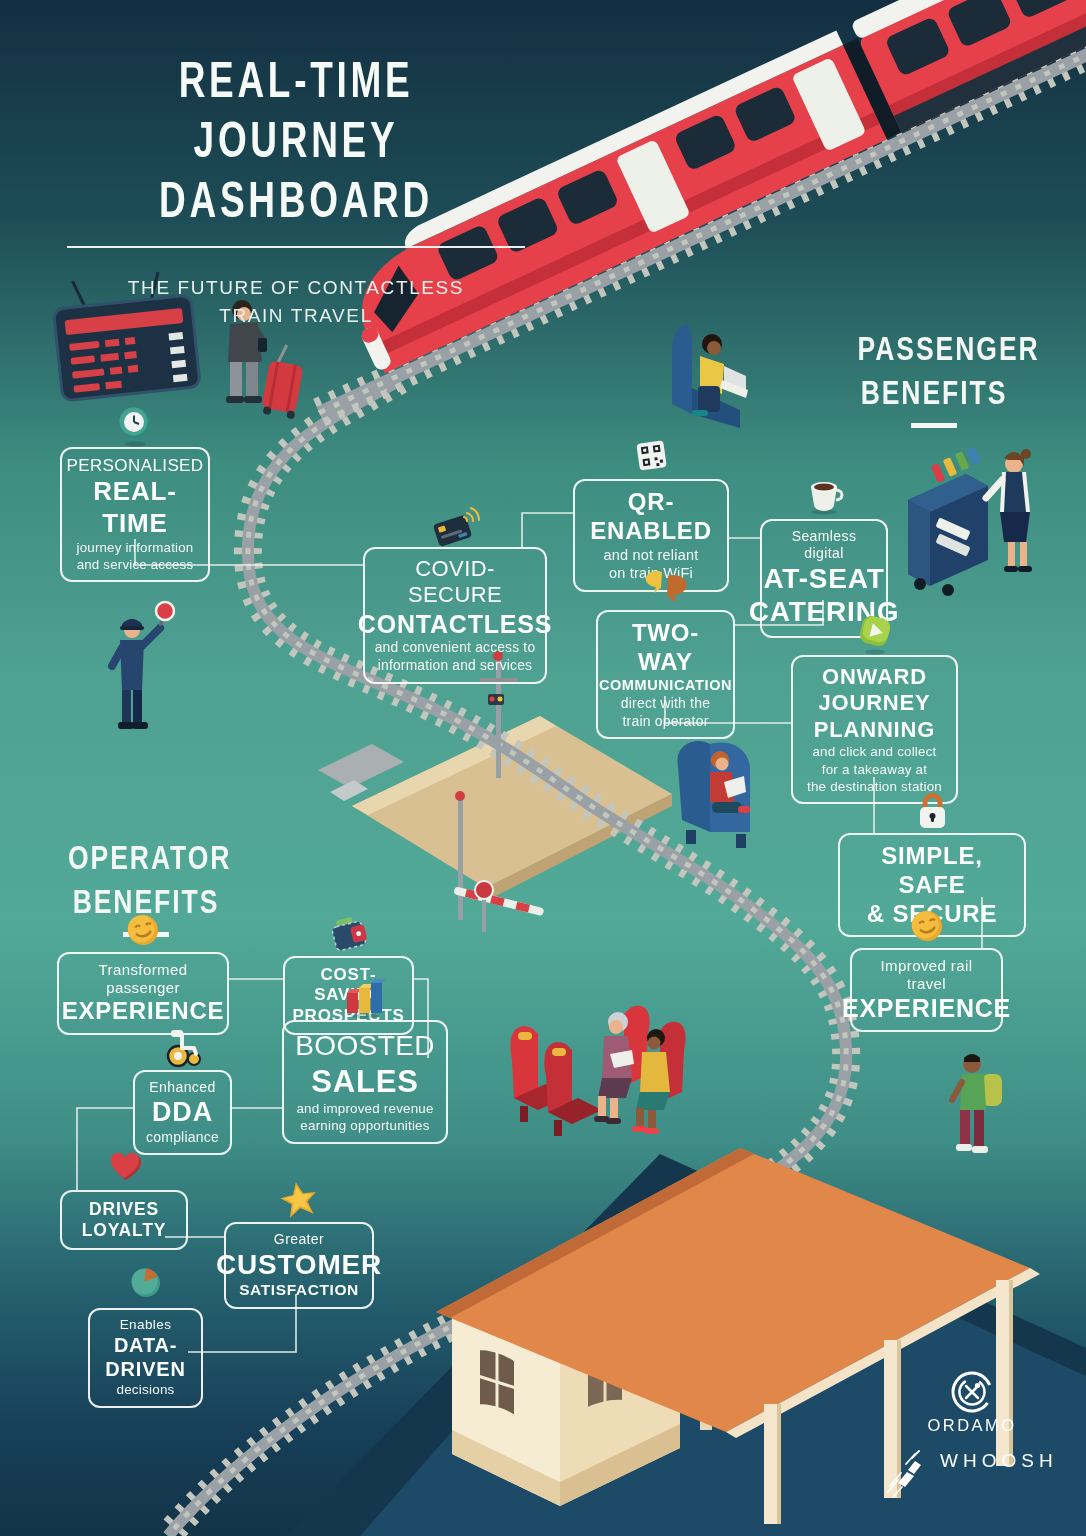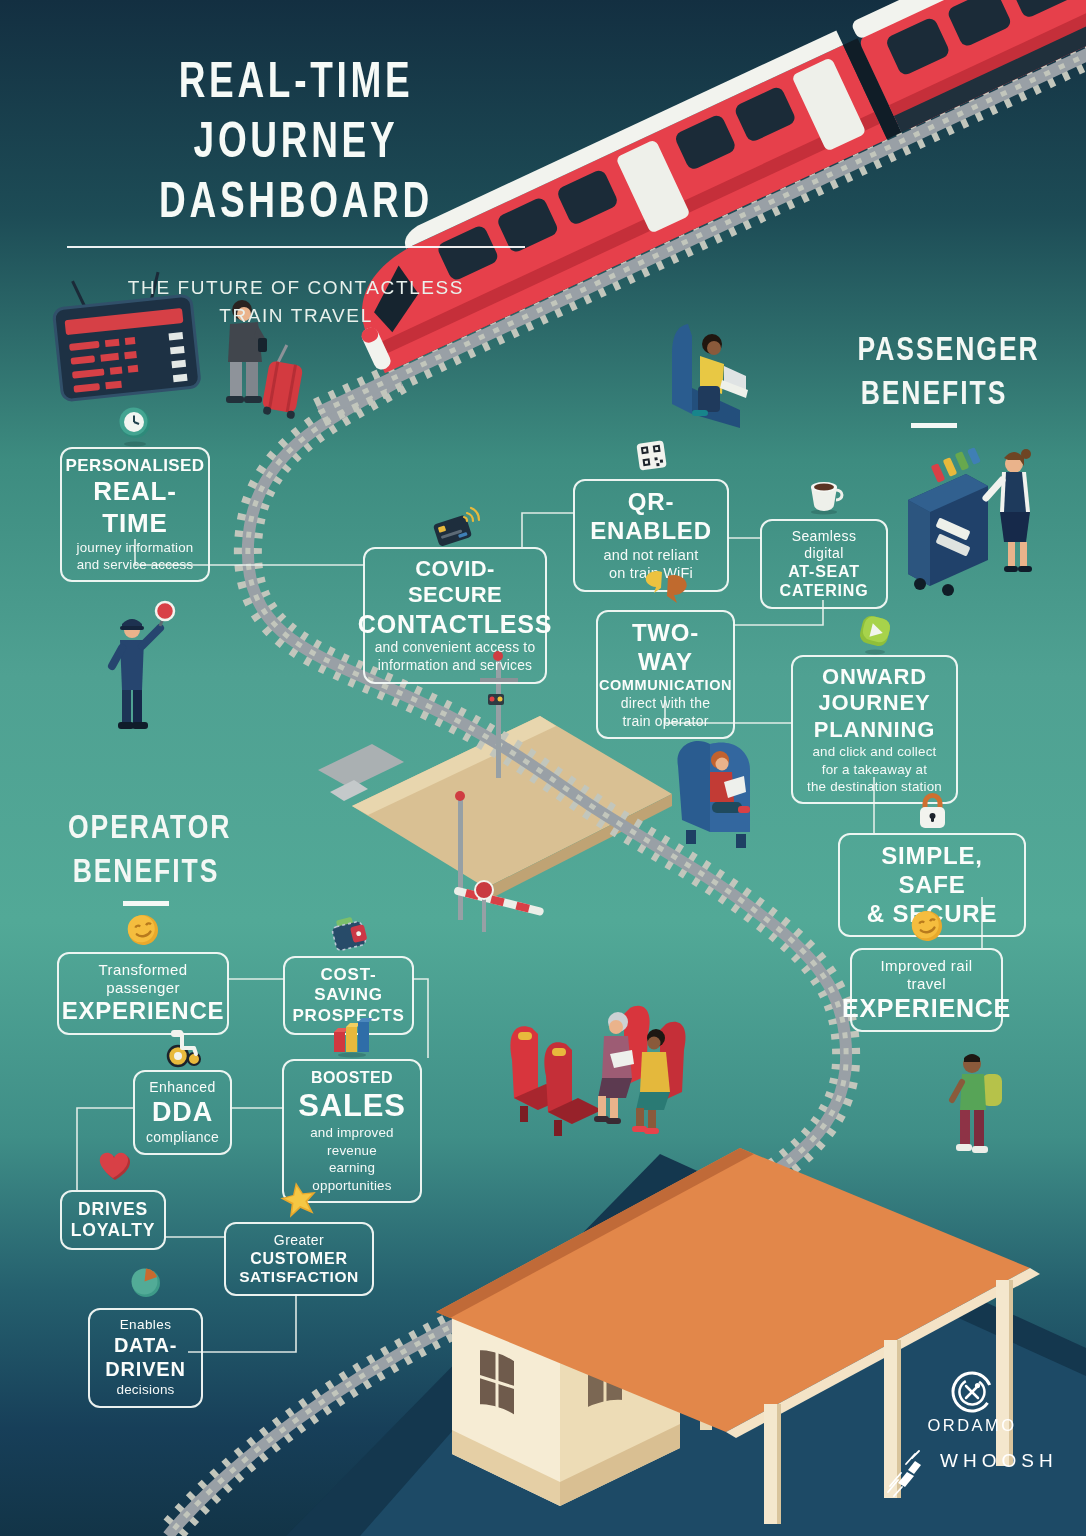--- a/index.html
+++ b/index.html
@@ -20,25 +20,25 @@
   
   .benefit{
     position:absolute;box-sizing:border-box;border:2px solid rgba(246,250,247,.95);
     border-radius:12px;display:flex;flex-direction:column;justify-content:center;
     align-items:center;text-align:center;padding:7px 8px;color:#fbfdfb;
   }
   .benefit .icon{position:absolute;top:-46px;left:50%;transform:translateX(-50%)}
   .benefit .icon svg{display:block}
   .pre,.main,.sub,.post{white-space:pre-line;line-height:1.2}
   .pre{font-size:14.5px;letter-spacing:.4px}
-  .pre.b{font-weight:bold}
+  .pre.b{font-weight:normal}
   .main{font-weight:bold;letter-spacing:.8px}
   .sub{font-weight:bold;letter-spacing:.6px}
   .post{font-size:13.8px;letter-spacing:.2px;line-height:1.3;opacity:.97}
-  .fs17{font-size:17px}.fs18{font-size:17.5px}.fs20{font-size:20px}.fs21{font-size:16px}
+  .fs17{font-size:17px}.fs18{font-size:17.5px}.fs20{font-size:20px}.fs21{font-size:28px}
   .fs22{font-size:22px}.fs24{font-size:24px}.fs25{font-size:25px}.fs26{font-size:26px}
   .fs27{font-size:27px}.fs31{font-size:31px}.fs14{font-size:14px}.fs15{font-size:15px}
   .fs145{font-size:14.5px}.fs155{font-size:15.5px}
   
   .logo{position:absolute;color:#fff}
   .logo-text{font-weight:normal;letter-spacing:2.5px;font-size:16.5px;color:#fff}
   .whoosh-row{display:flex;align-items:flex-start;gap:10px}
   .whoosh-text{font-size:19px;letter-spacing:5px}
 </style>
 </head>
@@ -330,21 +330,21 @@
     <div class="title-rule"></div>
     <div class="subtitle">THE FUTURE OF CONTACTLESS
 TRAIN TRAVEL</div>
   </div>
 
   <div class="heading" style="left:836px;top:326px;width:196px">
     <div class="txt">PASSENGER
 BENEFITS</div>
     <div class="rule"></div>
   </div>
-  <div class="heading" style="left:46px;top:804px;width:200px">
+  <div class="heading" style="left:46px;top:835px;width:200px">
     <div class="txt">OPERATOR
 BENEFITS</div>
     <div class="rule"></div>
   </div>
 
   <div class="benefit" style="left:60px;top:447px;width:150px;min-height:92px">
     <div class="icon">
       <svg width="44" height="44" viewBox="0 0 44 44">
           <ellipse cx="22" cy="41" rx="11" ry="2.5" fill="rgba(15,40,40,.22)"></ellipse>
           <circle cx="22" cy="20" r="15" fill="#2e8a7a"></circle>
@@ -508,21 +508,21 @@
             <rect x="8" y="12" width="30" height="24" rx="5" fill="#274b69" stroke="#b9c6d2" stroke-width="1.6" stroke-dasharray="3 3"></rect>
             <rect x="26" y="16" width="14" height="16" rx="3" fill="#cc3847"></rect>
             <circle cx="33" cy="24" r="2.4" fill="#f2f3ee"></circle>
           </g>
         </svg>
     </div>
     <div class="main fs17">COST-SAVING
 PROSPECTS</div>
   </div>
 
-  <div class="benefit" style="left:282px;top:1059px;width:140px;min-height:97px">
+  <div class="benefit" style="left:282px;top:1020px;width:166px;min-height:97px">
     <div class="icon">
       <svg width="46" height="44" viewBox="0 0 46 44">
           <ellipse cx="23" cy="40" rx="14" ry="2.5" fill="rgba(15,40,40,.22)"></ellipse>
           <rect x="5" y="17" width="11" height="20" fill="#d0383f"></rect>
           <polygon points="5,17 9,13 20,13 16,17" fill="#e55a58"></polygon>
           <rect x="17" y="12" width="11" height="25" fill="#e8b93c"></rect>
           <polygon points="17,12 21,8 32,8 28,12" fill="#f3cf62"></polygon>
           <rect x="29" y="7" width="11" height="30" fill="#2f6da8"></rect>
           <polygon points="29,7 33,3 44,3 40,7" fill="#4c88bd"></polygon>
         </svg>
@@ -541,21 +541,21 @@
           <circle cx="34" cy="33" r="6" fill="#e8b93c" stroke="#1c232b" stroke-width="2"></circle>
           <path d="M14 8 L22 8 L22 22 L34 22 L36 28" fill="none" stroke="#f2f3ee" stroke-width="4" stroke-linecap="round" stroke-linejoin="round"></path>
           <rect x="11" y="4" width="12" height="7" rx="3" fill="#f2f3ee"></rect>
         </svg>
     </div>
     <div class="pre fs14">Enhanced</div>
     <div class="main fs27">DDA</div>
     <div class="post fs14">compliance</div>
   </div>
 
-  <div class="benefit" style="left:60px;top:1190px;width:106px;min-height:59px">
+  <div class="benefit" style="left:60px;top:1190px;width:128px;min-height:59px">
     <div class="icon">
       <svg width="44" height="40" viewBox="0 0 44 40">
           <path d="M24 34 C10 24 8 14 14 10 C19 7 24 10 25 14 C27 9 33 7 37 11 C42 16 38 26 24 34 Z" fill="#b03236"></path>
           <path d="M22 32 C8 22 6 12 12 8 C17 5 22 8 23 12 C25 7 31 5 35 9 C40 14 36 24 22 32 Z" fill="#d84046"></path>
         </svg>
     </div>
     <div class="main fs18">DRIVES
 LOYALTY</div>
   </div>
 

